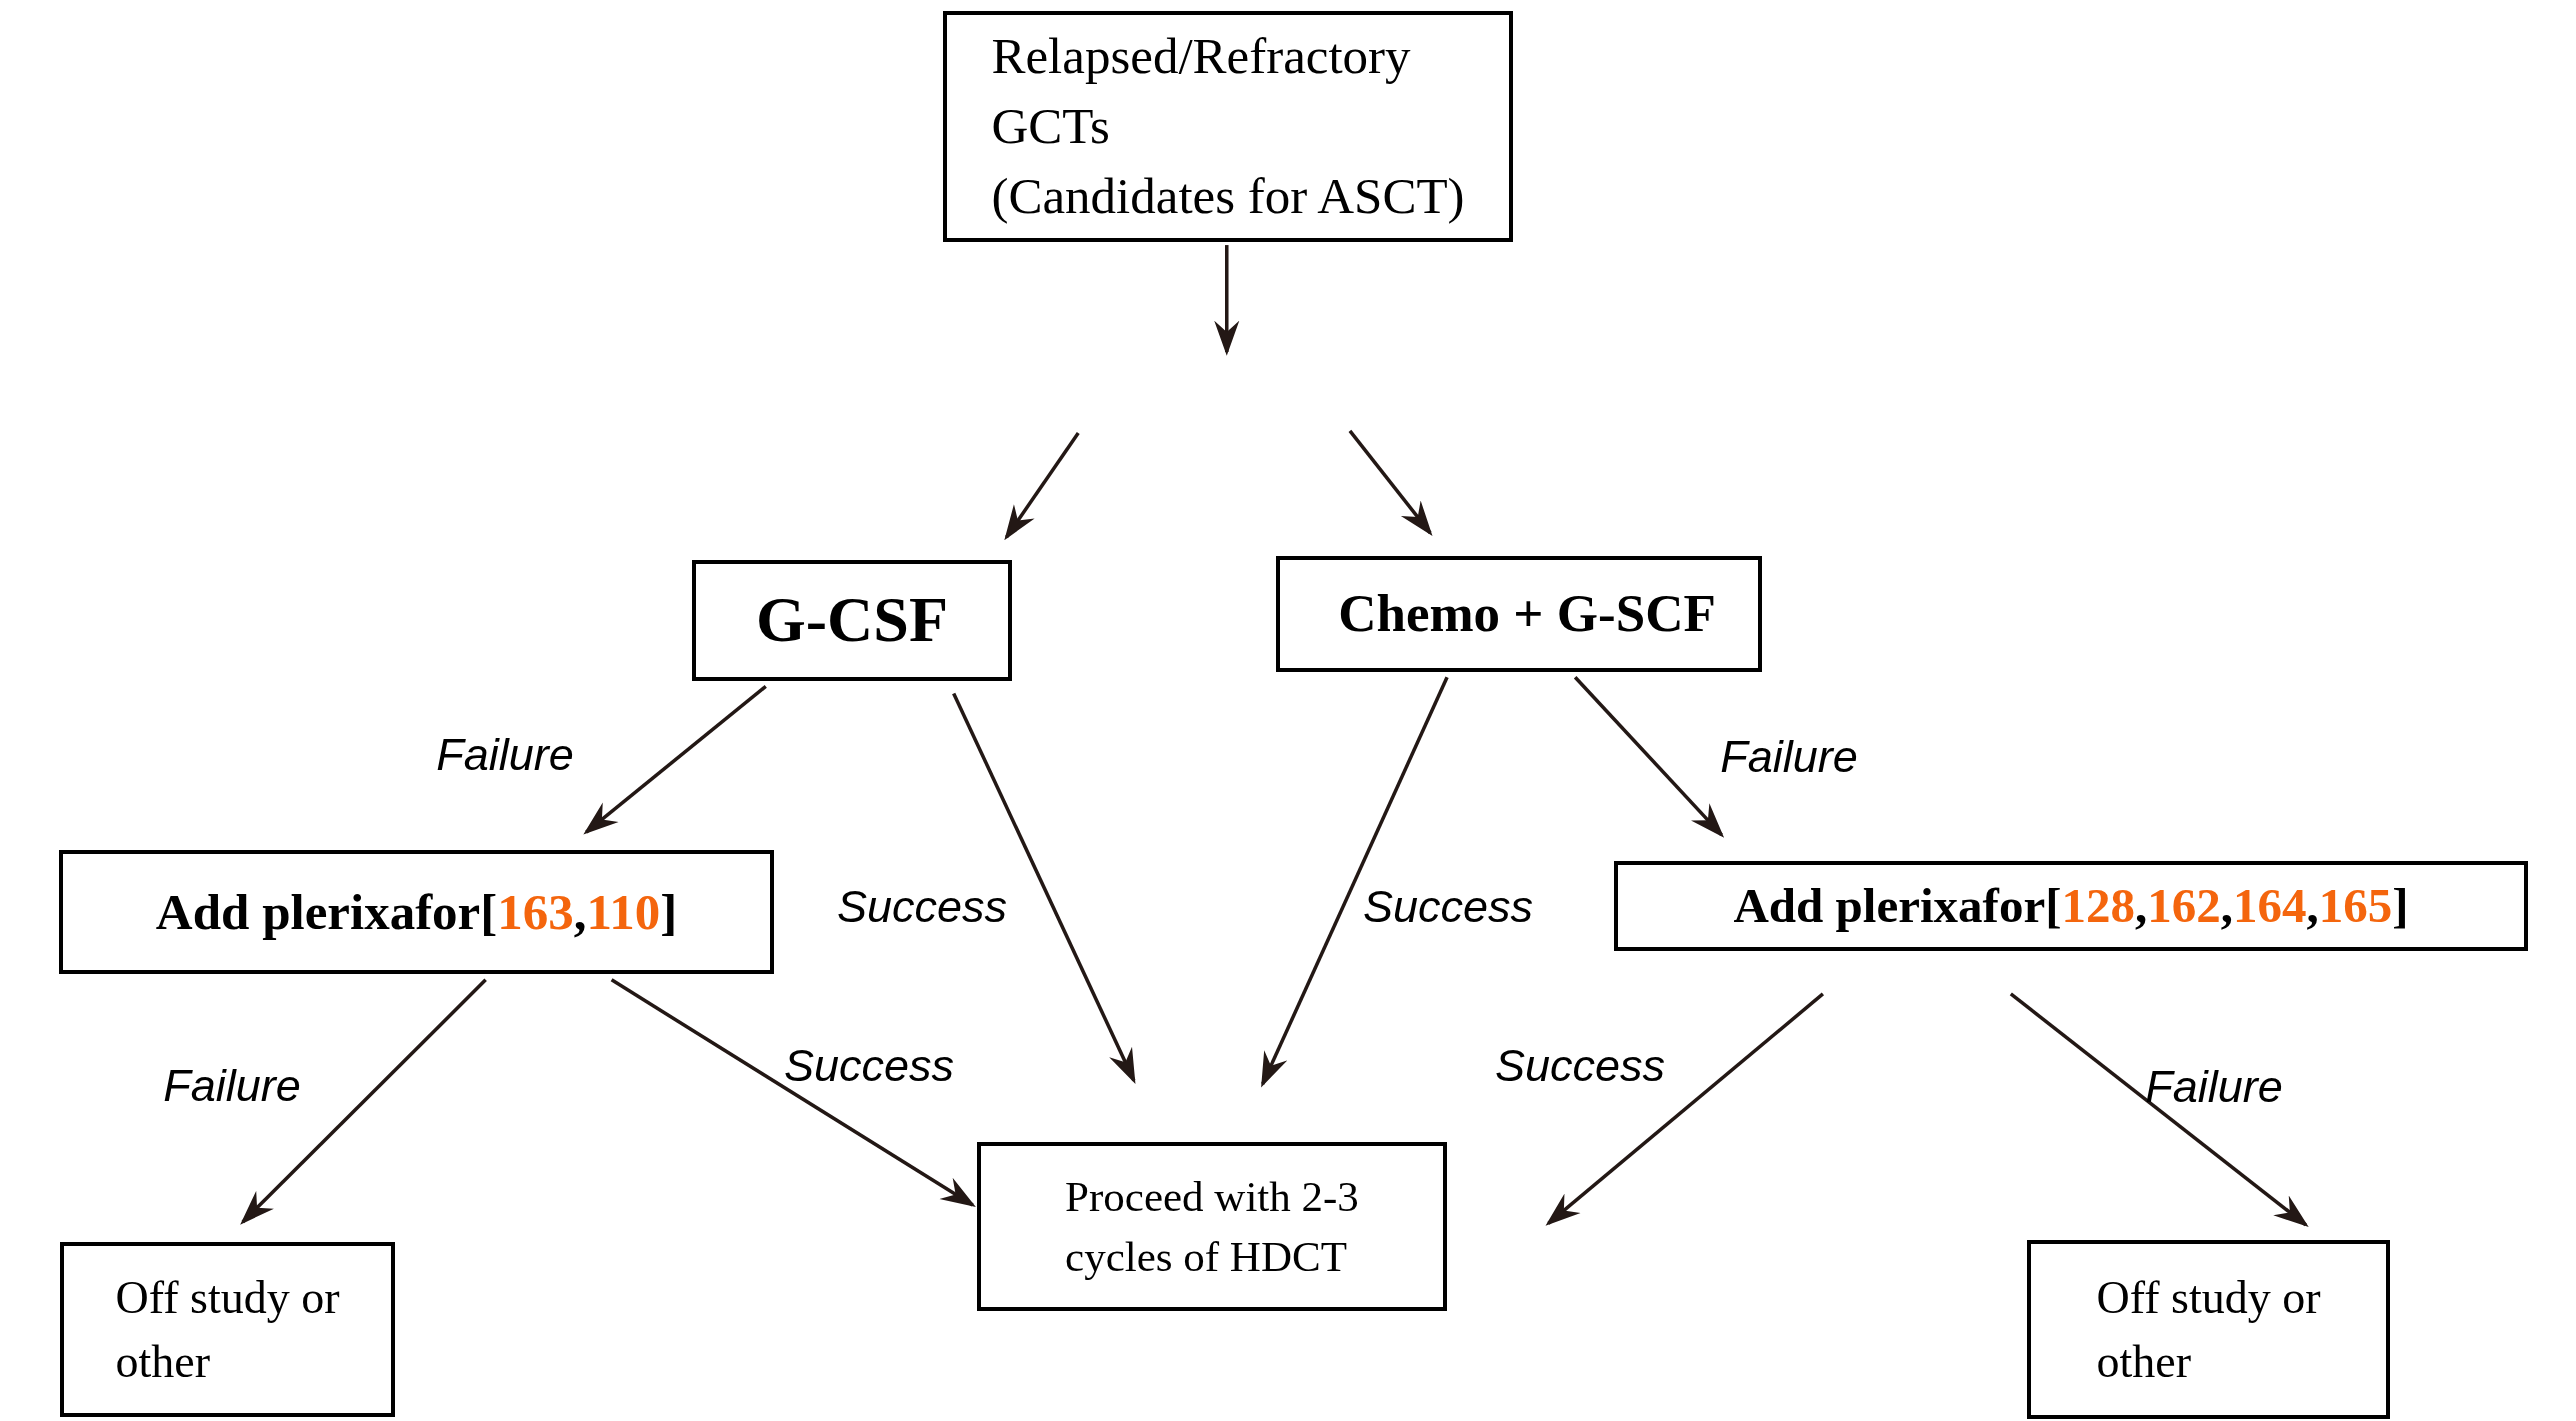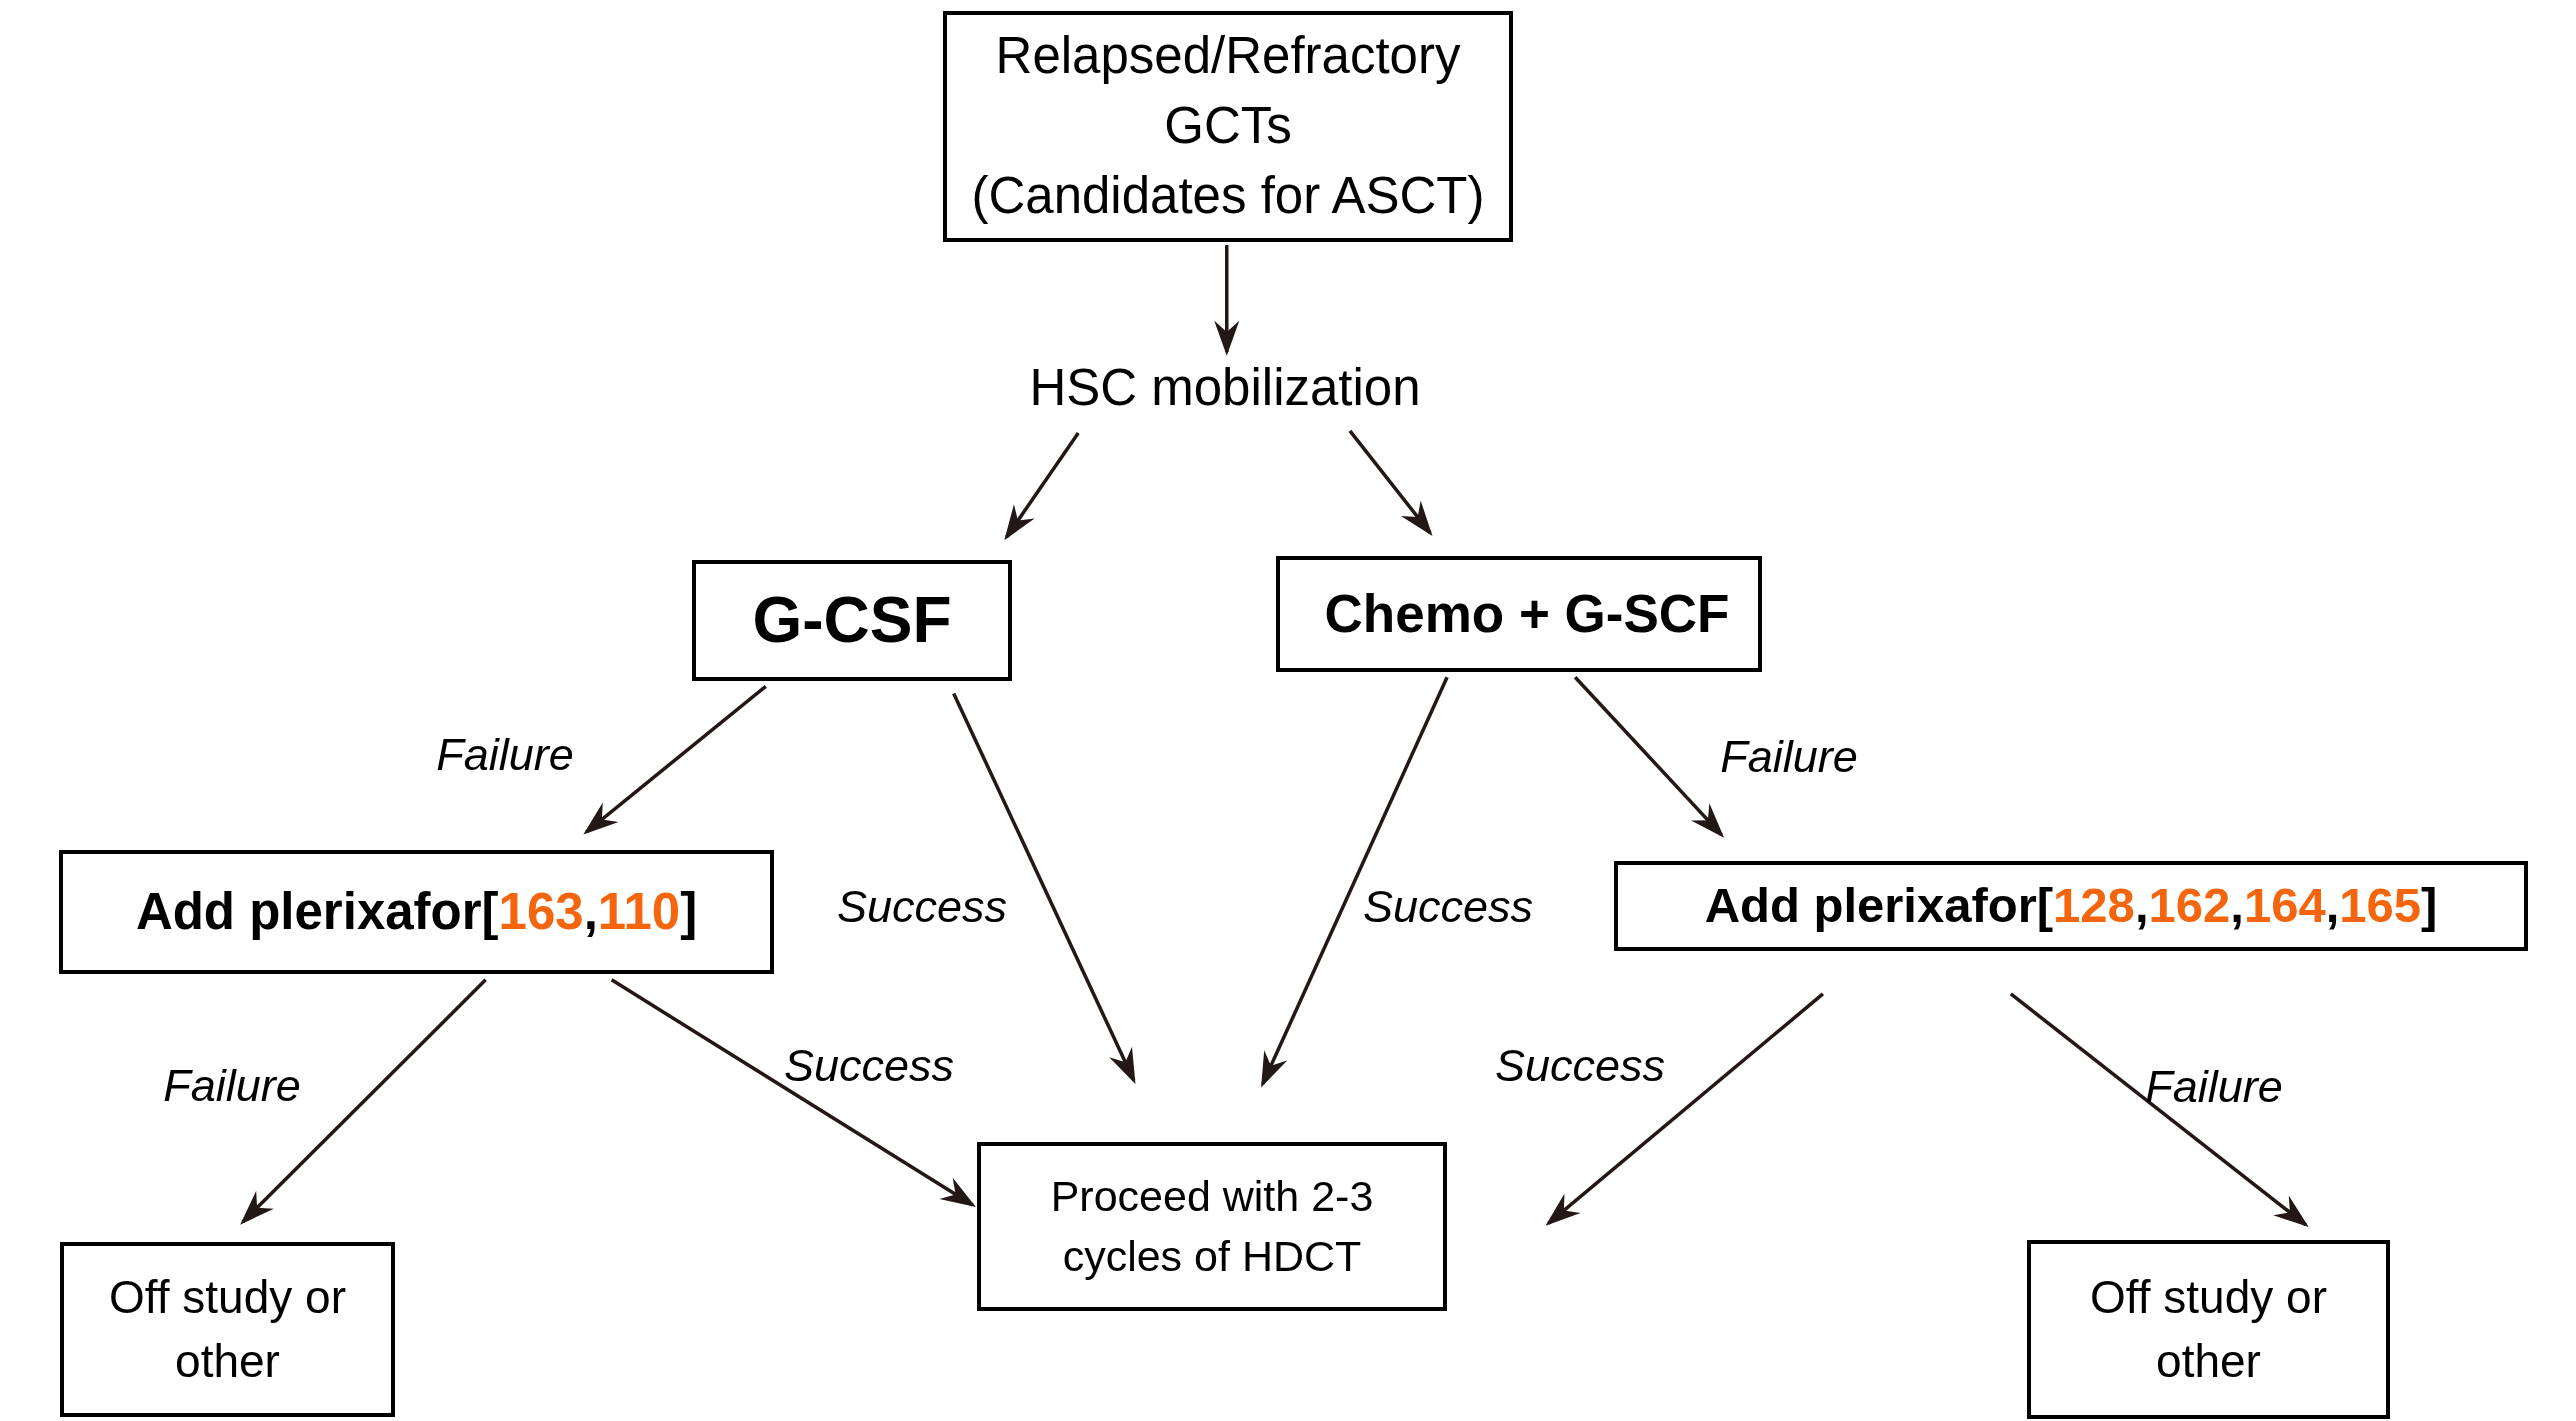--- a/index.html
+++ b/index.html
@@ -11,22 +11,22 @@
     color:#000;
     overflow:hidden;
   }
   .arrow-layer{position:absolute;left:0;top:0;width:2576px;height:1422px;}
   .box{
     position:absolute;
     border:4.2px solid #000;
     background:#fff;
     box-sizing:border-box;
     display:flex;align-items:center;justify-content:center;
-    text-align:center;
     line-height:1.38;
+    font-family:Liberation Serif, serif;
   }
   .box .lbl{white-space:pre-line;}
   .bold{font-weight:bold;}
   .plain-label{
     position:absolute;
     transform:translateX(-50%);
     font-size:51px;
     white-space:nowrap;
   }
   .edge-label{
@@ -63,23 +63,20 @@
       <line x1="2857" y1="1412" x2="3276" y2="1740" marker-end="url(#ah)"></line>
     </g>
   </svg>
 
   <div class="box" style="left:943px;top:10.6px;width:570px;height:231px;font-size:51px;">
     <span class="lbl">Relapsed/Refractory
 GCTs
 (Candidates for ASCT)</span>
   </div>
 
-  <div class="plain-label" style="left:1225px;top:358px;">
-    <span>HSC mobilization</span>
-  </div>
 
   <div class="box bold" style="left:692px;top:560px;width:320px;height:121px;font-size:64px;">
     <span class="lbl">G-CSF</span>
   </div>
 
   <div class="box bold" style="left:1276px;top:556px;width:486px;height:116px;font-size:53px;padding-left:16px;">
     <span class="lbl">Chemo + G-SCF</span>
   </div>
 
   <div class="box bold" style="left:59px;top:850px;width:715px;height:124px;font-size:51px;">

